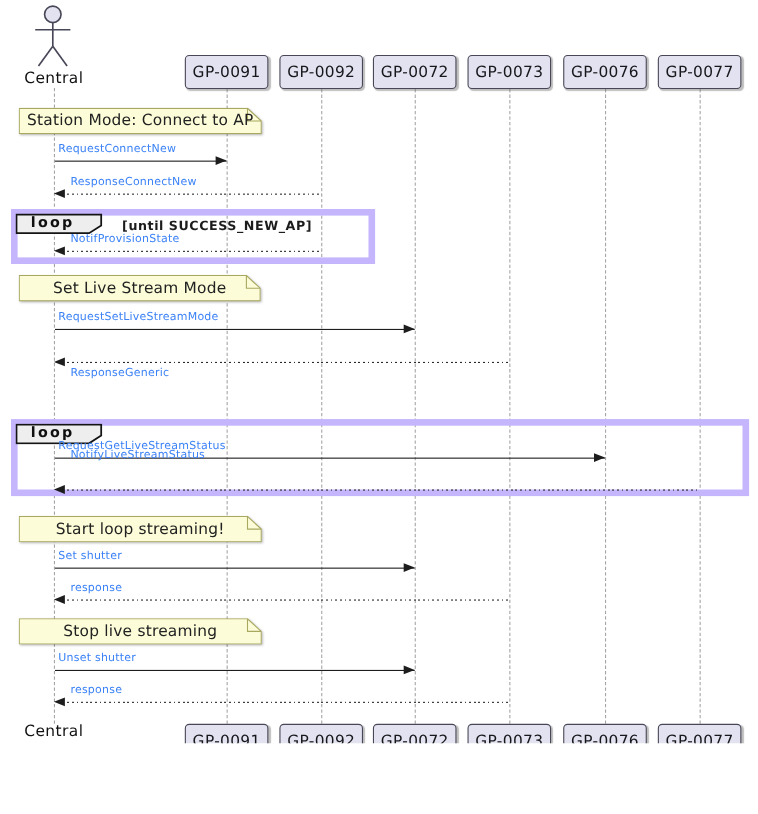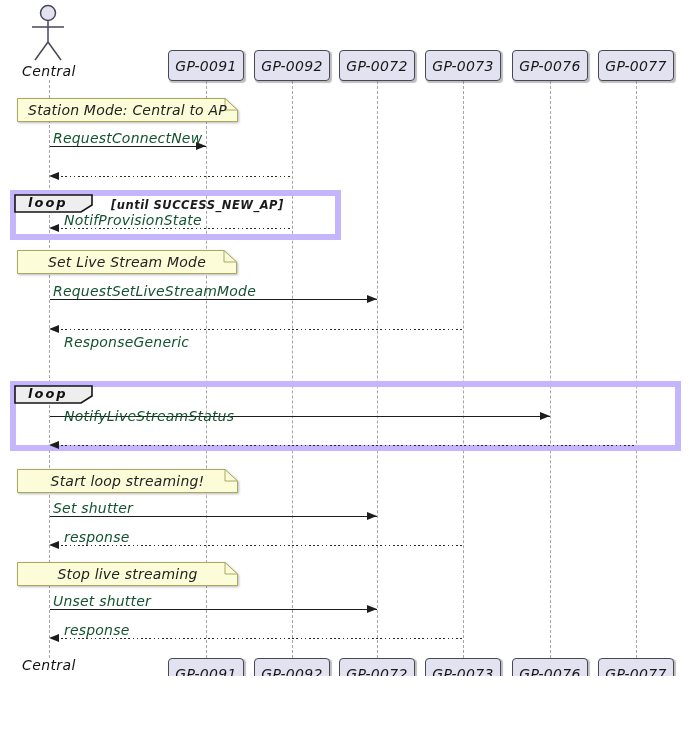--- a/index.html
+++ b/index.html
@@ -1,38 +1,38 @@
 <!DOCTYPE html>
 <html><head>
 <meta charset="utf-8">
 <style>
   html,body{margin:0;padding:0;background:#ffffff;}
   #canvas{
     position:relative;width:689px;height:676px;background:#ffffff;overflow:hidden;
-    font-family:"DejaVu Sans","Liberation Sans",sans-serif;color:#1c1c1c;font-style:italic;
+    font-family:"DejaVu Sans","Liberation Sans",sans-serif;color:#1c1c1c;
   }
   .lifeline{position:absolute;width:0;border-left:1px dashed #a5a5a5;}
   .pbox{
     position:absolute;width:76px;height:31px;box-sizing:border-box;
     background:#E2E2F0;border:1px solid #474757;border-radius:4px;
     display:flex;align-items:center;justify-content:center;
     font-size:14px;letter-spacing:0.3px;color:#17171c;
     box-shadow:1.5px 1.5px 1px rgba(110,110,110,0.45);
   }
   .actor-label{position:absolute;font-size:14px;letter-spacing:0.4px;color:#111;}
   .note{
     position:absolute;
     filter:drop-shadow(1.5px 1.5px 0.8px rgba(0,0,0,0.28));
   }
   .note .note-text{
     position:absolute;left:0;top:0;width:100%;height:100%;
     display:flex;align-items:center;justify-content:center;
     font-size:14px;letter-spacing:0.2px;color:#222;padding-bottom:1px;box-sizing:border-box;
   }
-  .msg-label{position:absolute;font-size:14px;letter-spacing:0.2px;color:#14532d;white-space:nowrap;}
+  .msg-label{position:absolute;font-size:10px;letter-spacing:0.2px;color:#3b82f6;white-space:nowrap;}
   .line-solid{position:absolute;height:0;border-top:1.6px solid #1d1d1d;}
   .line-dotted{
     position:absolute;height:1.4px;
     background-image:repeating-linear-gradient(90deg,#2a2a2a 0 1.6px,transparent 1.6px 4.2px);
   }
   .ah-r{position:absolute;width:0;height:0;border-style:solid;
     border-width:4.5px 0 4.5px 10px;border-color:transparent transparent transparent #1d1d1d;}
   .ah-l{position:absolute;width:0;height:0;border-style:solid;
     border-width:4.5px 10px 4.5px 0;border-color:transparent #1d1d1d transparent transparent;}
   .loop-frame{position:absolute;box-sizing:border-box;border:6px solid #c4b5fd;background:transparent;}
@@ -82,27 +82,28 @@
     </div>
   <div class="pbox" style="left:598px;top:50px;">
       <span>GP-0077</span>
     </div>
 
   <div class="note" style="left:17px;top:98px;width:221px;height:24px;">
     <svg width="221" height="24">
       <polygon points="0.5,0.5 208,0.5 220.5,12 220.5,23.5 0.5,23.5" fill="#FCFCD8" stroke="#A8A860" stroke-width="1"></polygon>
       <polyline points="208,0.5 208,12 220.5,12" fill="none" stroke="#A8A860" stroke-width="1"></polyline>
     </svg>
-    <span class="note-text">Station Mode: Central to AP</span>
+    <span class="note-text">Station Mode: Connect to AP</span>
   </div>
 
   <div class="msg-label" style="left:53px;top:130px;">RequestConnectNew</div>
   <div class="line-solid" style="left:50px;top:146px;width:156px;"></div>
   <div class="ah-r" style="left:196px;top:142px;"></div>
 
+  <div class="msg-label" style="left:64px;top:160px;">ResponseConnectNew</div>
   <div class="line-dotted" style="left:57px;top:176px;width:235px;"></div>
   <div class="ah-l" style="left:49px;top:172px;"></div>
 
   <div class="loop-frame" style="left:10px;top:190px;width:331px;height:50px;">
     <div class="loop-tag">
       <svg width="80" height="19">
         <polygon points="1,1 78,1 78,11 67,18 1,18" fill="#EEEEEE" stroke="#141414" stroke-width="1.6"></polygon>
       </svg>
       <span class="loop-word">loop</span>
     </div>
@@ -132,20 +133,21 @@
 
   <div class="loop-frame" style="left:10px;top:381px;width:671px;height:70px;">
     <div class="loop-tag">
       <svg width="80" height="19">
         <polygon points="1,1 78,1 78,11 67,18 1,18" fill="#EEEEEE" stroke="#141414" stroke-width="1.6"></polygon>
       </svg>
       <span class="loop-word">loop</span>
     </div>
   </div>
 
+  <div class="msg-label" style="left:53px;top:400px;">RequestGetLiveStreamStatus</div>
   <div class="line-solid" style="left:50px;top:416px;width:500px;"></div>
   <div class="ah-r" style="left:540px;top:412px;"></div>
 
   <div class="msg-label" style="left:64px;top:408px;">NotifyLiveStreamStatus</div>
   <div class="line-dotted" style="left:57px;top:445px;width:579px;"></div>
   <div class="ah-l" style="left:49px;top:441px;"></div>
 
   <div class="note" style="left:17px;top:469px;width:221px;height:24px;">
     <svg width="221" height="24">
       <polygon points="0.5,0.5 208,0.5 220.5,12 220.5,23.5 0.5,23.5" fill="#FCFCD8" stroke="#A8A860" stroke-width="1"></polygon>

